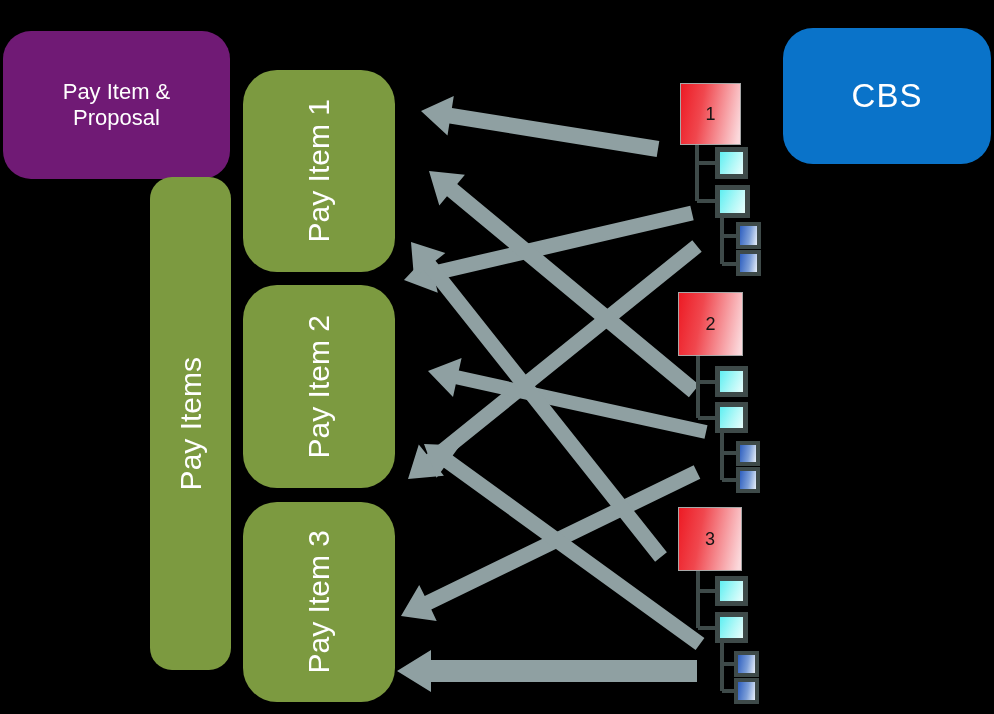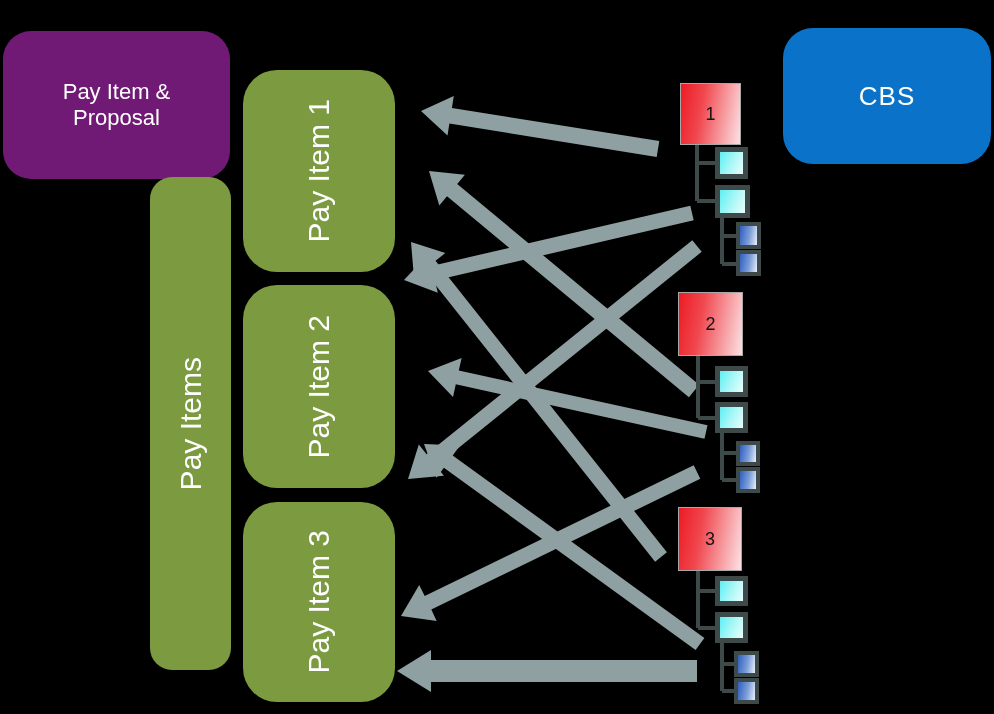--- a/index.html
+++ b/index.html
@@ -5,21 +5,21 @@
   html,body{margin:0;padding:0;background:#000;}
   #stage{
     position:relative;width:994px;height:714px;background:#000;overflow:hidden;
     font-family:"Liberation Sans", sans-serif;
   }
   #stage svg{position:absolute;left:0;top:0;}
   .layer-arrows{z-index:1;}
   .bigbox{position:absolute;z-index:2;display:flex;align-items:center;justify-content:center;
     color:#fff;text-align:center;box-sizing:border-box;}
   .gray-box{background:#701a75;font-size:22px;line-height:1.2;white-space:pre-line;margin-top:16px;}
-  .cbs-box{background:#0A73C9;font-size:26px;letter-spacing:1px;}
+  .cbs-box{background:#0A73C9;font-size:33px;letter-spacing:1px;}
   .green-box{background:#7C9A40;}
   .vlabel{writing-mode:vertical-rl;transform:rotate(180deg);font-size:30px;color:#fff;}
   .layer-tree{z-index:3;}
   .node{position:absolute;z-index:4;box-sizing:border-box;}
   .red-node{background:linear-gradient(100deg,#ED1B24 0%,#F0474E 35%,#FBD9DC 96%);
     border:1px solid #A8A8A8;display:flex;align-items:center;justify-content:center;}
   .red-num{font-size:18px;color:#141414;}
   .cyan-node{background:linear-gradient(115deg,#5FEFF2 0%,#AFF8F7 55%,#EAFEFD 100%);
     border:5px solid #3E4A49;}
   .blue-node{background:linear-gradient(100deg,#2E5FC0 0%,#7D9FD8 55%,#E9F0FA 100%);

